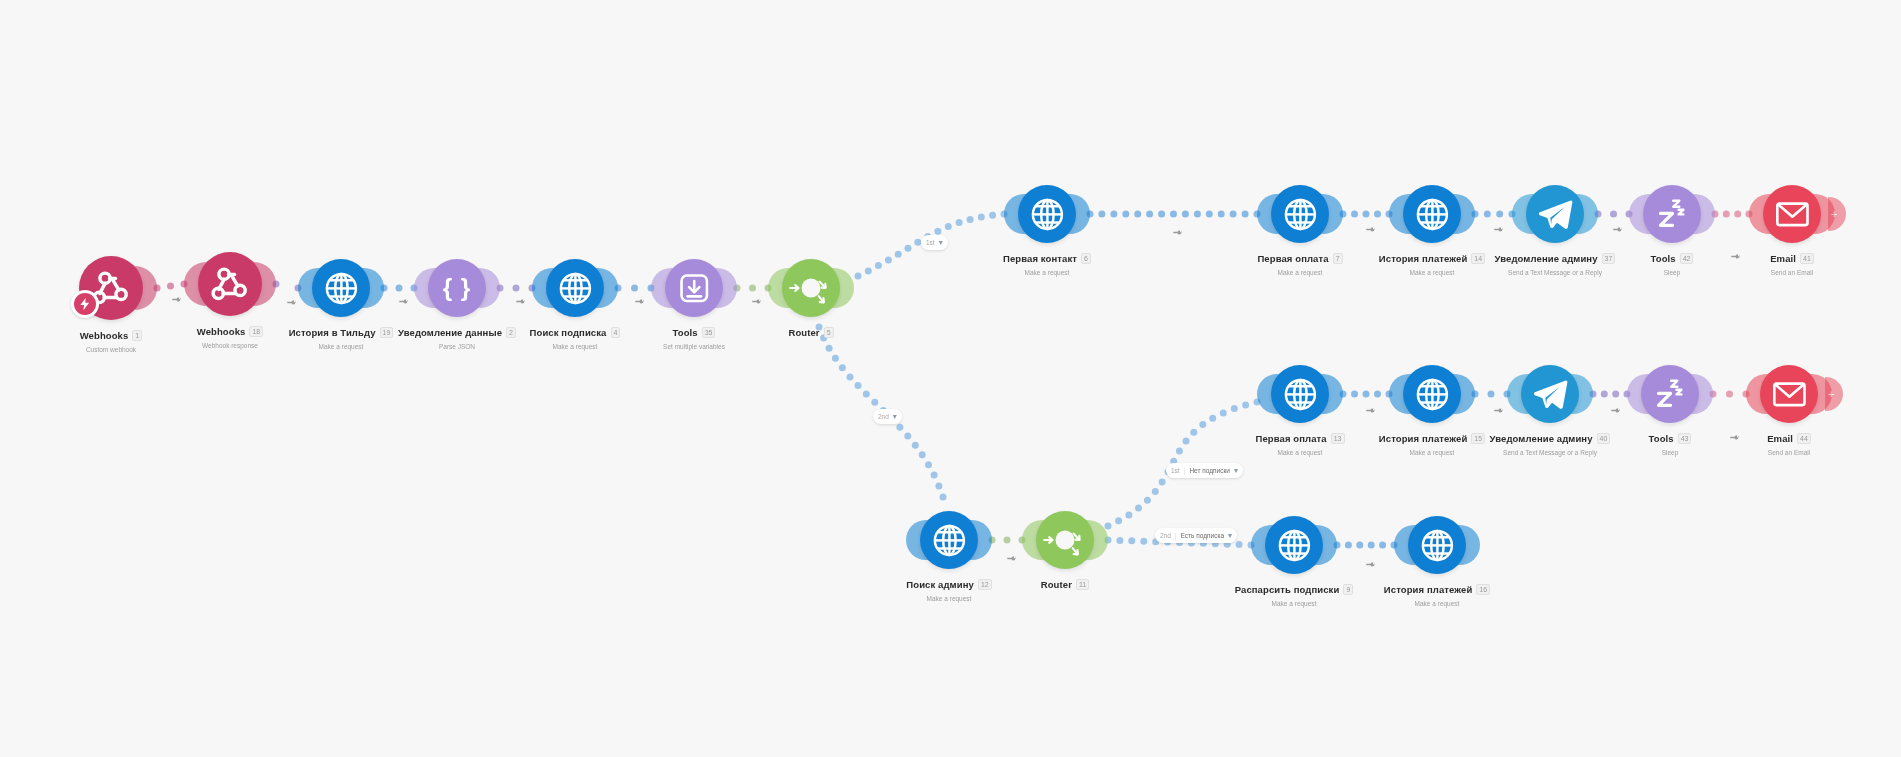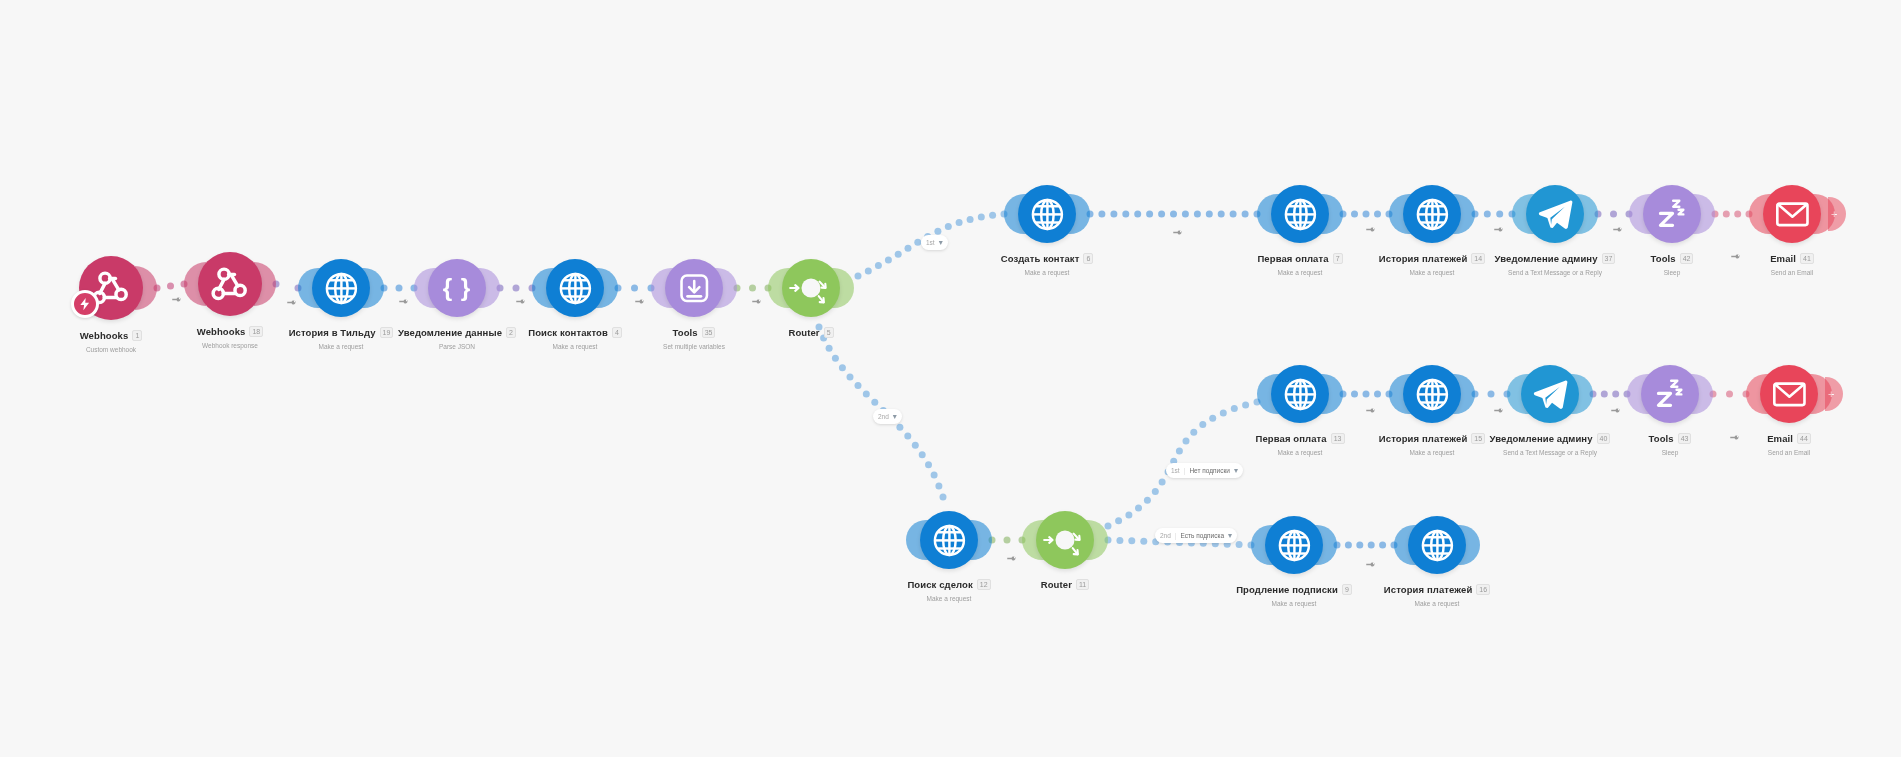--- a/index.html
+++ b/index.html
@@ -393,21 +393,21 @@
           <svg width="34.8" height="34.8" viewBox="0 0 24 24" fill="none" stroke="#fff" stroke-width="1.7">
         <circle cx="12" cy="12" r="10"></circle>
         <ellipse cx="12" cy="12" rx="4.3" ry="10"></ellipse>
         <line x1="2" y1="12" x2="22" y2="12"></line>
         <line x1="3.6" y1="6.4" x2="20.4" y2="6.4"></line>
         <line x1="3.6" y1="17.6" x2="20.4" y2="17.6"></line>
         <line x1="12" y1="2" x2="12" y2="22"></line>
       </svg>
         </div>
         <div class="lbl" style="top:35px;">
-      <span class="ttl">Поиск контактов</span><span class="num">4</span><span class="sub">Make a request</span></div>
+      <span class="ttl">Поиск подписка</span><span class="num">4</span><span class="sub">Make a request</span></div>
       </div>
       <div class="node mid" style="left: 694px; top: 288px;">
         <div class="ear left" style="background:#a78bdb;left:-43px;"></div>
         <div class="ear right" style="background:#a78bdb;left:21px;"></div>
         <div class="bulb" style="background:#a78bdb;">
           <svg width="32.480000000000004" height="32.480000000000004" viewBox="0 0 24 24" fill="none" stroke="#fff" stroke-width="1.9" stroke-linecap="round" stroke-linejoin="round">
         <rect x="2.6" y="2.6" width="18.8" height="18.8" rx="4"></rect>
         <line x1="12" y1="6.6" x2="12" y2="14.6"></line>
         <polyline points="8.2,11.2 12,15 15.8,11.2"></polyline>
         <line x1="7" y1="18" x2="17" y2="18"></line>
@@ -443,21 +443,21 @@
           <svg width="34.8" height="34.8" viewBox="0 0 24 24" fill="none" stroke="#fff" stroke-width="1.7">
         <circle cx="12" cy="12" r="10"></circle>
         <ellipse cx="12" cy="12" rx="4.3" ry="10"></ellipse>
         <line x1="2" y1="12" x2="22" y2="12"></line>
         <line x1="3.6" y1="6.4" x2="20.4" y2="6.4"></line>
         <line x1="3.6" y1="17.6" x2="20.4" y2="17.6"></line>
         <line x1="12" y1="2" x2="12" y2="22"></line>
       </svg>
         </div>
         <div class="lbl" style="top:35px;">
-      <span class="ttl">Создать контакт</span><span class="num">6</span><span class="sub">Make a request</span></div>
+      <span class="ttl">Первая контакт</span><span class="num">6</span><span class="sub">Make a request</span></div>
       </div>
       <div class="node mid" style="left: 1300px; top: 214px;">
         <div class="ear left" style="background:#0f7fd4;left:-43px;"></div>
         <div class="ear right" style="background:#0f7fd4;left:21px;"></div>
         <div class="bulb" style="background:#0f7fd4;">
           <svg width="34.8" height="34.8" viewBox="0 0 24 24" fill="none" stroke="#fff" stroke-width="1.7">
         <circle cx="12" cy="12" r="10"></circle>
         <ellipse cx="12" cy="12" rx="4.3" ry="10"></ellipse>
         <line x1="2" y1="12" x2="22" y2="12"></line>
         <line x1="3.6" y1="6.4" x2="20.4" y2="6.4"></line>
@@ -601,21 +601,21 @@
           <svg width="34.8" height="34.8" viewBox="0 0 24 24" fill="none" stroke="#fff" stroke-width="1.7">
         <circle cx="12" cy="12" r="10"></circle>
         <ellipse cx="12" cy="12" rx="4.3" ry="10"></ellipse>
         <line x1="2" y1="12" x2="22" y2="12"></line>
         <line x1="3.6" y1="6.4" x2="20.4" y2="6.4"></line>
         <line x1="3.6" y1="17.6" x2="20.4" y2="17.6"></line>
         <line x1="12" y1="2" x2="12" y2="22"></line>
       </svg>
         </div>
         <div class="lbl" style="top:35px;">
-      <span class="ttl">Поиск сделок</span><span class="num">12</span><span class="sub">Make a request</span></div>
+      <span class="ttl">Поиск админу</span><span class="num">12</span><span class="sub">Make a request</span></div>
       </div>
       <div class="node mid" style="left: 1065px; top: 540px;">
         <div class="ear left" style="background:#8ec75c;left:-43px;"></div>
         <div class="ear right" style="background:#8ec75c;left:21px;"></div>
         <div class="bulb" style="background:#8ec75c;">
           <svg width="58" height="58" viewBox="0 0 64 64">
         <circle cx="32" cy="32" r="32" fill="none"></circle>
         <circle cx="32" cy="32" r="10.5" fill="#f7f7f7"></circle>
         <g stroke="#fff" stroke-width="2.3" fill="none" stroke-linecap="round" stroke-linejoin="round">
           <line x1="9" y1="32" x2="17.5" y2="32"></line>
@@ -637,21 +637,21 @@
           <svg width="34.8" height="34.8" viewBox="0 0 24 24" fill="none" stroke="#fff" stroke-width="1.7">
         <circle cx="12" cy="12" r="10"></circle>
         <ellipse cx="12" cy="12" rx="4.3" ry="10"></ellipse>
         <line x1="2" y1="12" x2="22" y2="12"></line>
         <line x1="3.6" y1="6.4" x2="20.4" y2="6.4"></line>
         <line x1="3.6" y1="17.6" x2="20.4" y2="17.6"></line>
         <line x1="12" y1="2" x2="12" y2="22"></line>
       </svg>
         </div>
         <div class="lbl" style="top:35px;">
-      <span class="ttl">Продление подписки</span><span class="num">9</span><span class="sub">Make a request</span></div>
+      <span class="ttl">Распарсить подписки</span><span class="num">9</span><span class="sub">Make a request</span></div>
       </div>
       <div class="node mid" style="left: 1437px; top: 545px;">
         <div class="ear left" style="background:#0f7fd4;left:-43px;"></div>
         <div class="ear right" style="background:#0f7fd4;left:21px;"></div>
         <div class="bulb" style="background:#0f7fd4;">
           <svg width="34.8" height="34.8" viewBox="0 0 24 24" fill="none" stroke="#fff" stroke-width="1.7">
         <circle cx="12" cy="12" r="10"></circle>
         <ellipse cx="12" cy="12" rx="4.3" ry="10"></ellipse>
         <line x1="2" y1="12" x2="22" y2="12"></line>
         <line x1="3.6" y1="6.4" x2="20.4" y2="6.4"></line>

